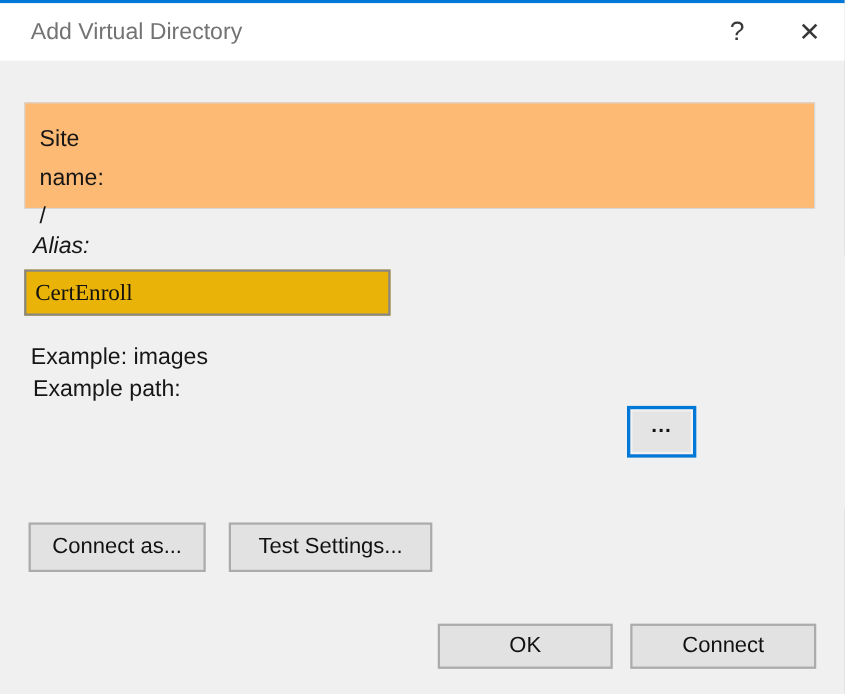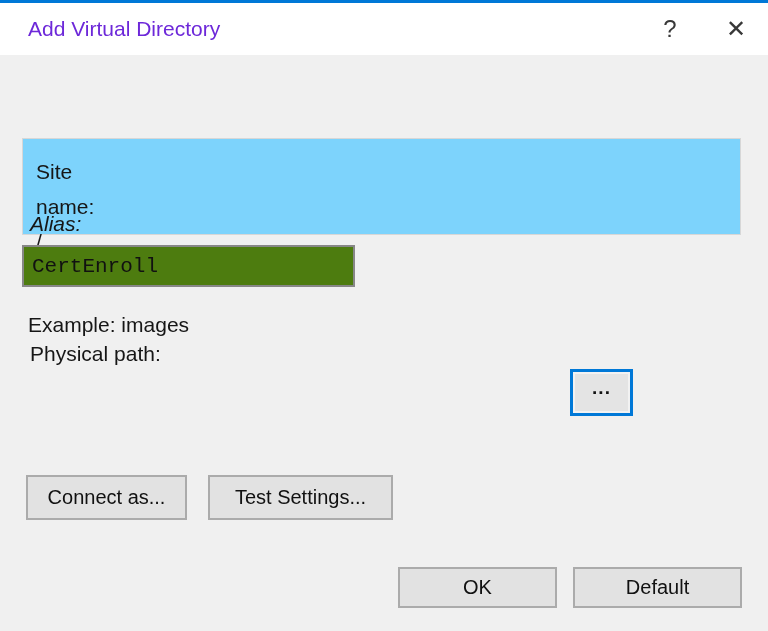--- a/index.html
+++ b/index.html
@@ -20,64 +20,63 @@
   }
   .titlebar {
     position: absolute; top: 3px; left: 0;
     width: 768px; height: 52px;
     background: #ffffff;
     display: flex; align-items: center;
   }
   .title {
     margin-left: 28px;
     font-size: 21px;
-    color: #6d28d9;
+    color: #737373;
     white-space: nowrap;
   }
   .tb-buttons {
     position: absolute; right: 0; top: 0; height: 52px;
     display: flex; align-items: center;
   }
   .tb-btn {
     width: 48px; height: 52px;
     background: transparent; border: none;
     font-family: "Liberation Sans", sans-serif;
     color: #383838; cursor: default;
     display: flex; align-items: center; justify-content: center;
   }
   .tb-btn.help { font-size: 24px; margin-right: 18px; }
   .tb-btn.close { font-size: 24px; margin-right: 8px; }
   .info-box {
     position: absolute; left: 22px; top: 93px;
     width: 719px; height: 97px;
-    background: #7dd3fc;
+    background: #fdba74;
     border: 1px solid #d7d7d7;
     padding: 15px 0 12px 13px;
-    margin-top: 45px;
   }
   .info-row {
     display: grid;
     grid-template-columns: 98px auto;
     line-height: 35px;
     font-size: 21px;
   }
   .field-label {
     position: absolute; left: 30px;
     font-size: 21px; line-height: 24px;
     white-space: nowrap;
   }
   .lbl-alias { top: 212px; font-style: italic; }
   .lbl-example { top: 294px; left: 28px; margin-top: 19px; }
   .lbl-physical { top: 342px; }
   .lbl-auth { top: 440px; }
   .text-input {
     position: absolute;
-    background: #4d7c0f;
+    background: #eab308;
     border: 2px solid #878787;
-    font-family: Liberation Mono, monospace;
+    font-family: Liberation Serif, serif;
     font-size: 21px;
     color: #111111;
     padding: 0 8px;
     outline: none;
   }
   .alias-input { left: 22px; top: 245px; width: 333px; height: 42px; }
   .physical-input { left: 22px; top: 373px; width: 535px; height: 40px; }
   .win-btn {
     position: absolute;
     background: #e2e2e2;
@@ -127,23 +126,23 @@
     </div>
     <div class="info-row">
       <span>/</span>
     </div>
   </div>
 
   <label class="field-label lbl-alias">Alias:</label>
   <input class="text-input alias-input" type="text" value="CertEnroll" style="">
   <div class="field-label lbl-example">Example: images</div>
 
-  <label class="field-label lbl-physical">Physical path:</label>
+  <label class="field-label lbl-physical">Example path:</label>
   <button class="win-btn browse-btn">
     <span>...</span>
   </button>
 
   <button class="win-btn connect-btn">Connect as...</button>
   <button class="win-btn ok-btn">OK</button>
 
   <button class="win-btn test-btn">Test Settings...</button>
-  <button class="win-btn cancel-btn">Default</button>
+  <button class="win-btn cancel-btn">Connect</button>
 </div>
 
 </body></html>

